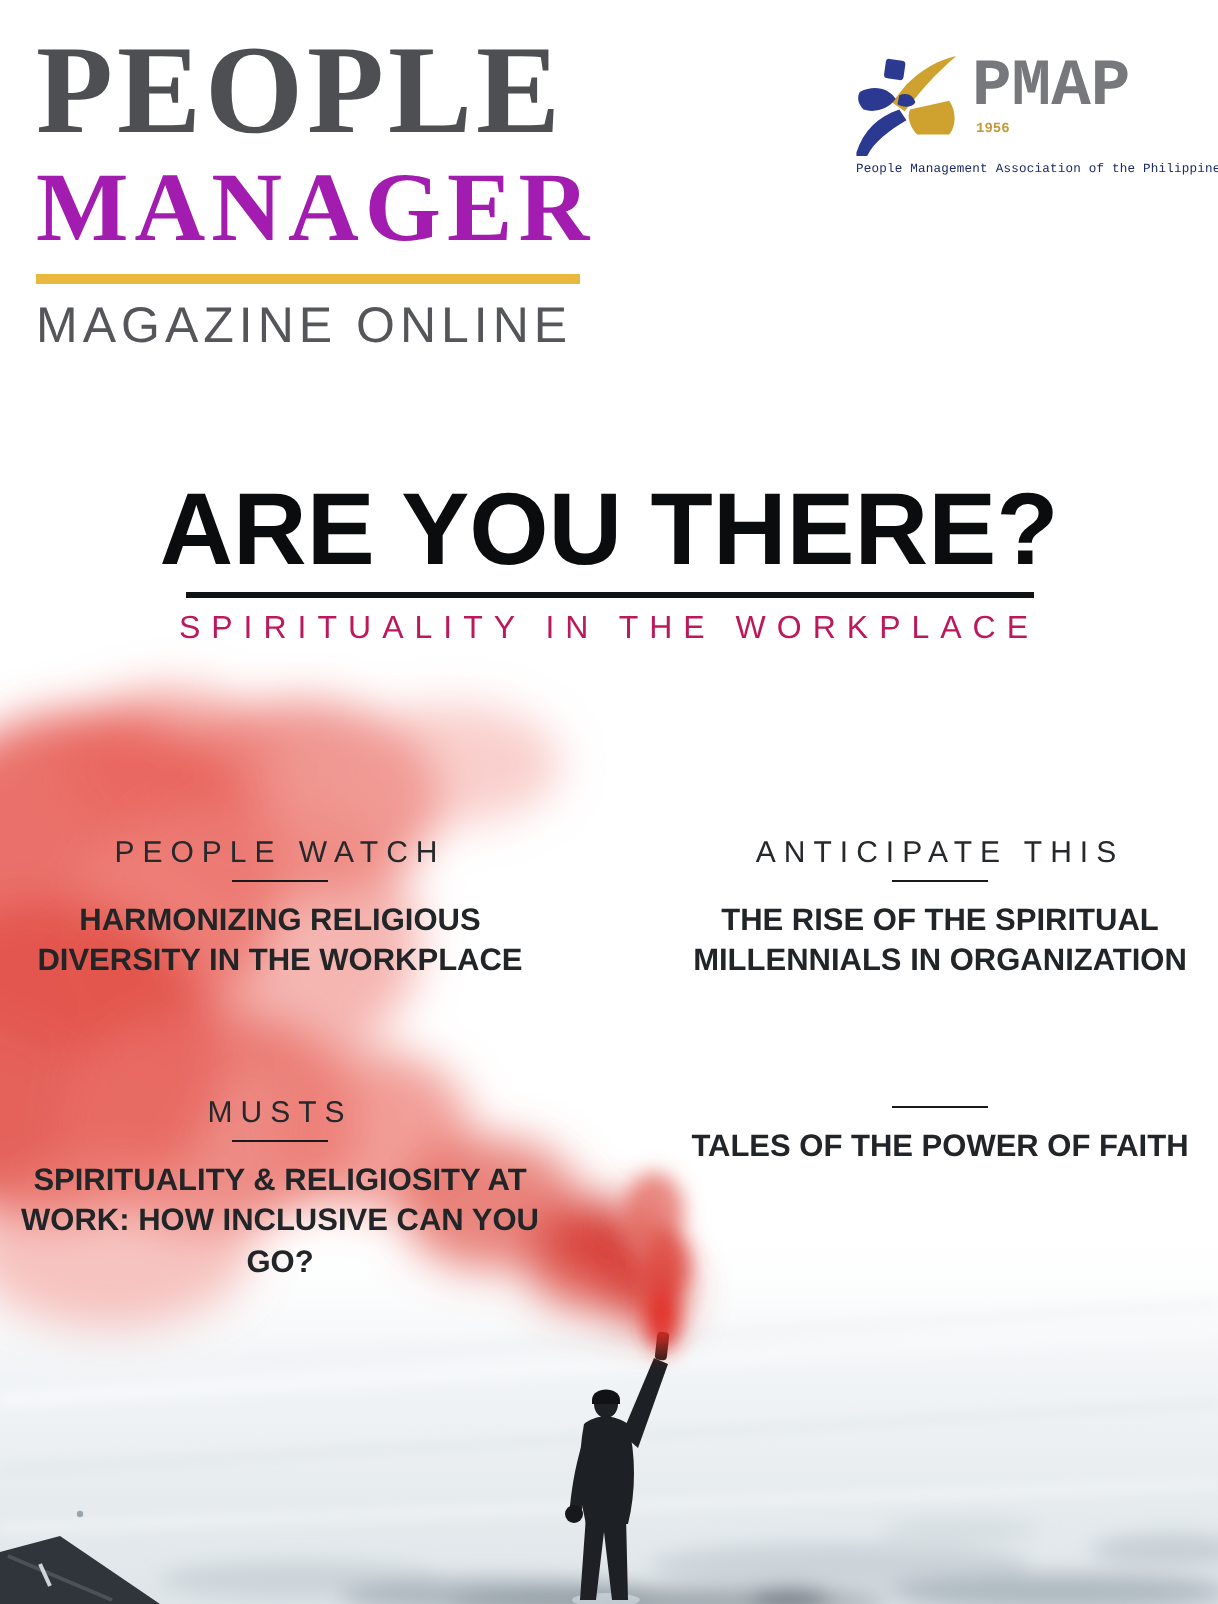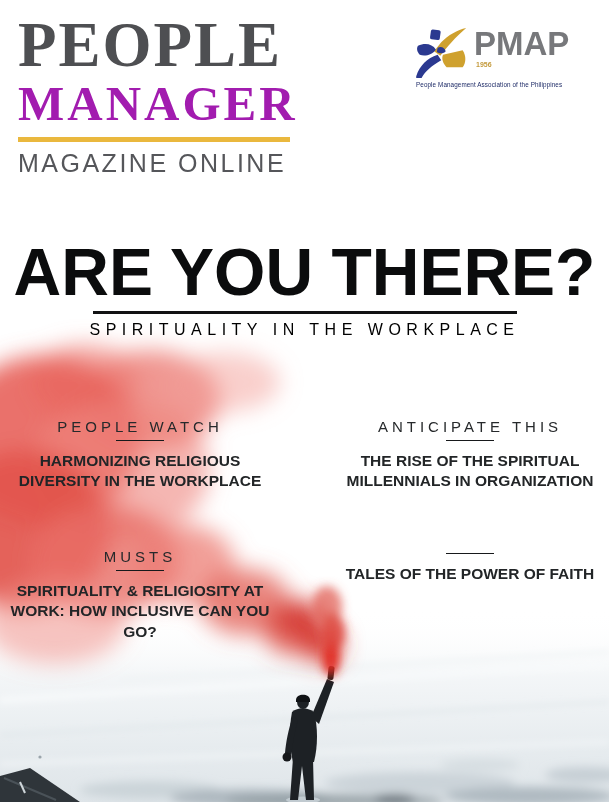--- a/index.html
+++ b/index.html
@@ -15,41 +15,41 @@
   }
   .mast-line2{
     font-family:"Liberation Serif",serif;font-weight:700;color:#a21caf;
     font-size:49px;line-height:1;letter-spacing:3px;margin-top:2px;
   }
   .mast-rule{width:272px;height:5px;margin-top:9px;}
   .mast-sub{
     margin-top:7px;font-size:25px;letter-spacing:2.5px;color:#55565a;font-weight:400;
   }
   
-  .pmap{position:absolute;left:416px;top:28px;width:178px;z-index:3;}
+  .pmap{position:absolute;left:428px;top:28px;width:178px;z-index:3;font-family:Liberation Mono, monospace;}
   .pmap-top{display:flex;align-items:flex-start;}
   .pmap-mark{width:54px;height:50px;flex:0 0 auto;}
   .pmap-right{margin-left:4px;}
   .pmap-name{font-size:33px;font-weight:700;color:#77787b;line-height:0.95;letter-spacing:0;}
   .pmap-year{font-size:7px;color:#c49a3c;margin-top:2px;margin-left:2px;font-weight:700;}
   .pmap-tagline{
     font-size:6.3px;color:#1d2a66;margin-top:3px;white-space:nowrap;letter-spacing:0.1px;
   }
   .pmap-issue{
     margin-top:12px;text-align:right;font-size:13px;font-weight:700;color:#3a3f4a;
     padding-right:8px;white-space:nowrap;
   }
   
   .headline-wrap{position:absolute;left:0;top:238px;width:609px;text-align:center;z-index:3;}
   .headline{
-    margin:0;font-size:66px;font-weight:700;color:#0b0c0d;letter-spacing:0px;line-height:1.05;
+    margin:0;font-size:51px;font-weight:700;color:#0b0c0d;letter-spacing:0px;line-height:1.05;
   }
   .headline-rule{width:424px;height:3px;background:#111213;margin:4px auto 0 auto;}
   .subheadline{
-    margin-top:7px;font-size:16px;letter-spacing:5.5px;color:#000000;font-weight:400;
+    margin-top:7px;font-size:16px;letter-spacing:5.5px;color:#be185d;font-weight:400;
   }
   
   .section{position:absolute;text-align:center;z-index:3;}
   .sec-label{font-size:15px;letter-spacing:4px;color:#26292b;font-weight:400;}
   .sec-rule{width:48px;border-bottom:1.6px solid #17191b;margin:5px auto 10px auto;}
   .sec-title{font-size:15.5px;font-weight:700;color:#222527;line-height:1.32;}
   .pos-tl{left:8px;top:418px;width:264px;}
   .pos-tr{left:338px;top:418px;width:264px;}
   .pos-bl{left:4px;top:548px;width:272px;}
   .pos-br{left:338px;top:548px;width:264px;}

